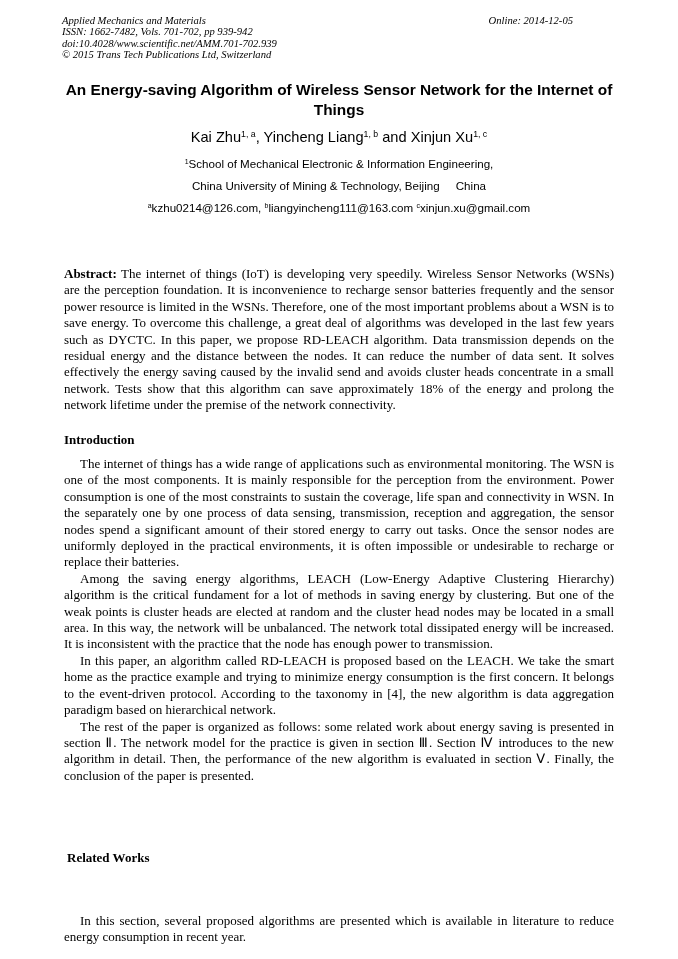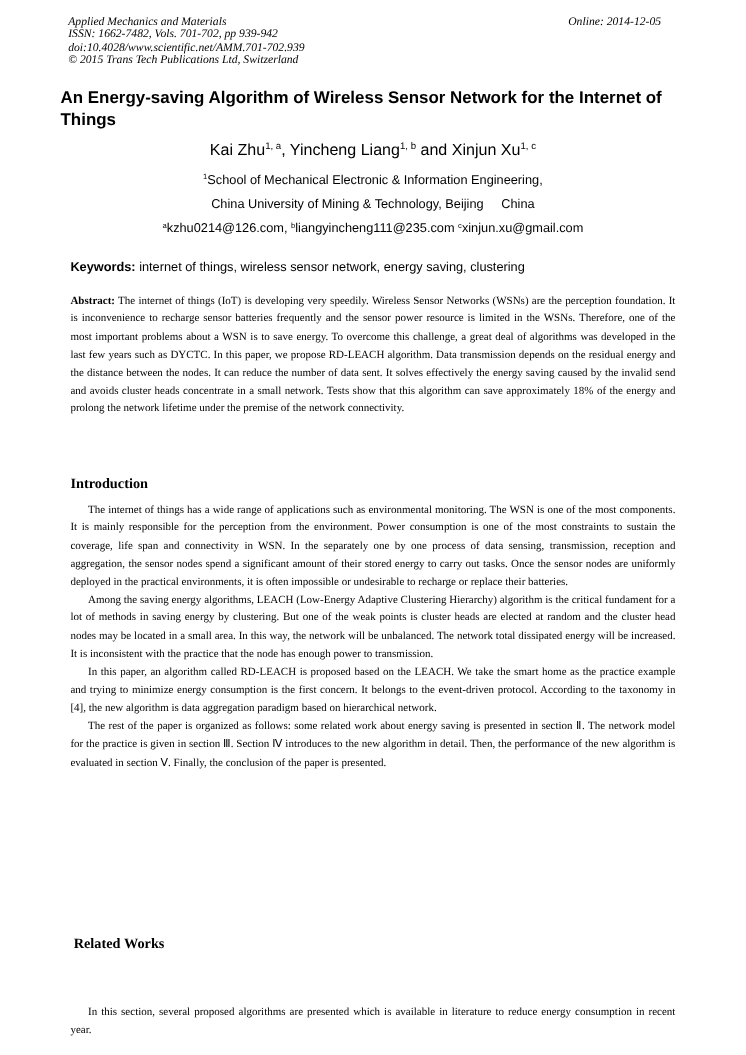--- a/index.html
+++ b/index.html
@@ -1,29 +1,29 @@
 <!DOCTYPE html>
 <html><head>
 <meta charset="utf-8">
 <style>
   html, body { margin: 0; padding: 0; background: #ffffff; }
   body { width: 678px; height: 959px; position: relative; overflow: hidden; color: #000; }
-  .page { position: absolute; left: 0; top: 0; width: 636px; height: 959px; padding-left: 28px; }
+  .page { position: absolute; left: 0; top: 0; width: 636px; height: 959px; }
   .hdr-left { position: absolute; left: 62px; top: 15px; font-family: "Liberation Serif", serif; font-style: italic; font-size: 10.6px; line-height: 11.3px; }
   .hdr-right { position: absolute; right: 63px; top: 15px; font-family: "Liberation Serif", serif; font-style: italic; font-size: 10.6px; line-height: 11.3px; text-align: center; }
-  .title { position: absolute; left: 55px; width: 568px; top: 80px; font-family: "Liberation Sans", sans-serif; font-weight: bold; font-size: 15.4px; line-height: 19.5px; }
+  .title { position: absolute; left: 55px; width: 568px; top: 80px; text-align: center; font-family: "Liberation Sans", sans-serif; font-weight: bold; font-size: 15.4px; line-height: 19.5px; }
   .authors { position: absolute; left: 55px; width: 568px; top: 128px; text-align: center; font-family: "Liberation Sans", sans-serif; font-size: 14.6px; line-height: 18px; }
   .authors sup, .affil sup { font-size: 0.6em; vertical-align: 0.6em; line-height: 0; }
   .affil { position: absolute; left: 55px; width: 568px; text-align: center; font-family: "Liberation Sans", sans-serif; font-size: 11.6px; line-height: 14px; }
   .affil1 { top: 157px; }
   .affil2 { top: 179px; }
   .affil3 { top: 201px; }
   .keywords { position: absolute; left: 64px; top: 236px; font-family: "Liberation Sans", sans-serif; font-size: 11.6px; line-height: 14px; }
   .keywords b { font-weight: bold; }
-  .body-text { position: absolute; left: 64px; width: 550px; font-family: "Liberation Serif", serif; font-size: 10px; line-height: 16.4px; text-align: justify; }
+  .body-text { position: absolute; left: 64px; width: 550px; font-family: "Liberation Serif", serif; font-size: 13px; line-height: 16.4px; text-align: justify; }
   .abstract { top: 266px; }
   .abstract b { font-weight: bold; }
   .heading { position: absolute; font-family: "Liberation Serif", serif; font-weight: bold; font-size: 13px; line-height: 16px; }
   .h-intro { left: 64px; top: 432px; }
   .h-related { left: 67px; top: 850px; }
   .intro { top: 456px; }
   .related { top: 874px; margin-top: 39px; }
   .para { text-indent: 16px; margin: 0; }
 </style>
 </head>
@@ -41,24 +41,23 @@
 
   <div class="title">An Energy-saving Algorithm of Wireless Sensor Network for the Internet of Things</div>
 
   <div class="authors">
     <span>Kai Zhu</span><sup>1, a</sup><span>, </span><span>Yincheng Liang</span><sup>1, b</sup><span> and </span><span>Xinjun Xu</span><sup>1, c</sup>
   </div>
 
   <div class="affil affil1"><sup>1</sup><span>School of Mechanical Electronic &amp; Information Engineering,</span></div>
   <div class="affil affil2" style="white-space:pre;">China University of Mining &amp; Technology, Beijing     China</div>
   <div class="affil affil3">
-    <sup>a</sup><span>kzhu0214@126.com, </span><sup>b</sup><span>liangyincheng111@235.com </span><sup>c</sup><span>xinjun.xu@gmail.com</span>
+    <sup>a</sup><span>kzhu0214@126.com, </span><sup>b</sup><span>liangyincheng111@163.com </span><sup>c</sup><span>xinjun.xu@gmail.com</span>
   </div>
 
-  <div class="keywords"><b>Keywords:</b><span> internet of things, wireless sensor network, energy saving, clustering</span></div>
 
   <div class="body-text abstract"><b>Abstract:</b><span> The internet of things (IoT) is developing very speedily. Wireless Sensor Networks (WSNs) are the perception foundation. It is inconvenience to recharge sensor batteries frequently and the sensor power resource is limited in the WSNs. Therefore, one of the most important problems about a WSN is to save energy. To overcome this challenge, a great deal of algorithms was developed in the last few years such as DYCTC. In this paper, we propose RD-LEACH algorithm. Data transmission depends on the residual energy and the distance between the nodes. It can reduce the number of data sent. It solves effectively the energy saving caused by the invalid send and avoids cluster heads concentrate in a small network. Tests show that this algorithm can save approximately 18% of the energy and prolong the network lifetime under the premise of the network connectivity.</span></div>
 
   <div class="heading h-intro">Introduction</div>
   <div class="body-text intro">
     <p class="para">The internet of things has a wide range of applications such as environmental monitoring. The WSN is one of the most components. It is mainly responsible for the perception from the environment.  Power consumption is one of the most constraints to sustain the coverage, life span and connectivity in WSN. In the separately one by one process of data sensing, transmission, reception and aggregation, the sensor nodes spend a significant amount of their stored energy to carry out tasks. Once the sensor nodes are uniformly deployed in the practical environments, it is often impossible or undesirable to recharge or replace their batteries.</p>
     <p class="para">Among the saving energy algorithms, LEACH (Low-Energy Adaptive Clustering Hierarchy) algorithm is the critical fundament for a lot of methods in saving energy by clustering. But one of the weak points is cluster heads are elected at random and the cluster head nodes may be located in a small area. In this way, the network will be unbalanced. The network total dissipated energy will be increased. It is inconsistent with the practice that the node has enough power to transmission.</p>
     <p class="para">In this paper, an algorithm called RD-LEACH is proposed based on the LEACH. We take the smart home as the practice example and trying to minimize energy consumption is the first concern. It belongs to the event-driven protocol. According to the taxonomy in [4], the new algorithm is data aggregation paradigm based on hierarchical network.</p>
     <p class="para">The rest of the paper is organized as follows: some related work about energy saving is presented in section Ⅱ. The network model for the practice is given in section Ⅲ. Section Ⅳ introduces to the new algorithm in detail. Then, the performance of the new algorithm is evaluated in section Ⅴ. Finally, the conclusion of the paper is presented.</p>
   </div>

